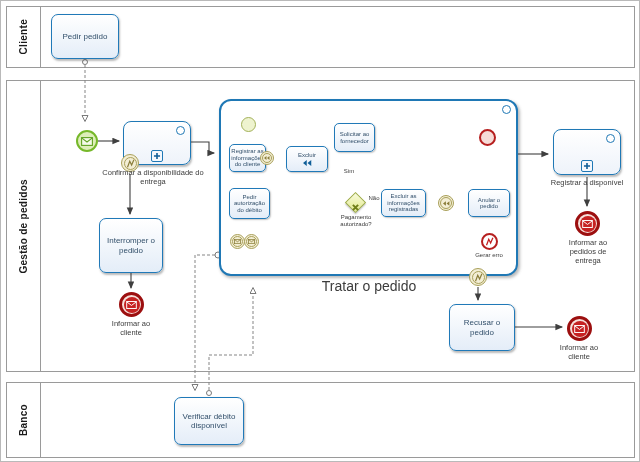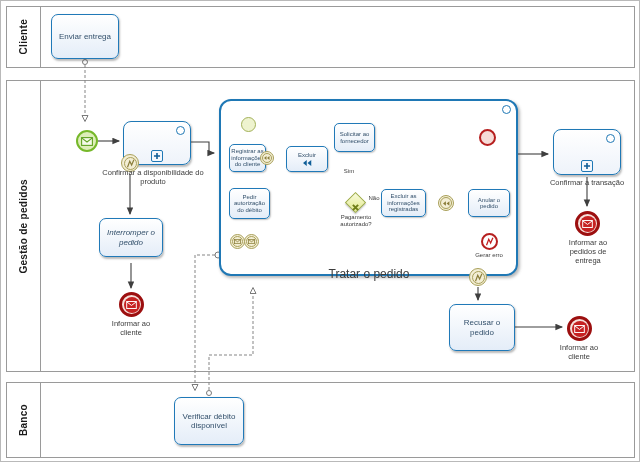--- a/index.html
+++ b/index.html
@@ -92,21 +92,21 @@
       <path d="M208,389 V354 H252 V287" marker-end="url(#mO)"></path>
     </g>
     <g fill="#ffffff" stroke="#7a7a7a" stroke-width="1">
       <circle cx="84" cy="61" r="2.5"></circle>
       <circle cx="217" cy="254" r="3"></circle>
       <circle cx="208" cy="392" r="2.5"></circle>
     </g>
   </svg>
 
   <div class="task" style="left:50px;top:13px;width:68px;height:45px;">
-    <span>Enviar entrega</span>
+    <span>Pedir pedido</span>
   </div>
 
   <div class="evt" style="left:75px;top:129px;width:22px;height:22px;border:2px solid var(--start_green);background:var(--start_green_fill);">
     <span style="display:flex;">
       <svg width="12" height="9" viewBox="0 0 12 9">
           <rect x="0.6" y="0.6" width="10.8" height="7.8" fill="#f4fae8" stroke="#61a322" stroke-width="1.1"></rect>
           <path d="M0.6,0.9 L6,5 L11.4,0.9" fill="none" stroke="#61a322" stroke-width="1.1"></path>
         </svg>
     </span>
   </div>
@@ -122,42 +122,42 @@
 
   <div class="evt" style="left:120px;top:153px;width:18px;height:18px;border:1.4px solid var(--khaki);background:var(--khaki_fill);">
     <div class="evt-inner-ring" style="width:13px;height:13px;border:1px solid var(--khaki);">
       <span style="display:flex;">
         <svg width="9" height="9" viewBox="0 0 12 12">
             <polyline points="2,11 5,3 7.5,8 10.5,1" fill="none" stroke="#8a7d3a" stroke-width="1.6"></polyline>
           </svg>
       </span>
     </div>
   </div>
-  <div class="lbl" style="left:90px;top:167px;width:124px;">Confirmar a disponibilidade do produto</div>
-
-  <div class="task" style="left:98px;top:217px;width:64px;height:39px;font-style:italic;">
+  <div class="lbl" style="left:90px;top:167px;width:124px;">Confirmar a disponibilidade do entrega</div>
+
+  <div class="task" style="left:98px;top:217px;width:64px;height:55px;">
     <span>Interromper o pedido</span>
   </div>
 
   <div class="evt" style="left:118px;top:291px;width:25px;height:25px;border:3px solid var(--red_dark);background:#f6e0da;">
     <div class="evt-inner-ring" style="width:16px;height:16px;background:#c62222;">
       <span style="display:flex;">
         <svg width="11" height="8" viewBox="0 0 12 9">
             <rect x="0.6" y="0.6" width="10.8" height="7.8" fill="#c62222" stroke="#ffffff" stroke-width="1.1"></rect>
             <path d="M0.6,0.9 L6,5 L11.4,0.9" fill="none" stroke="#ffffff" stroke-width="1.1"></path>
           </svg>
       </span>
     </div>
   </div>
   <div class="lbl" style="left:108px;top:318px;width:44px;">Informar ao cliente</div>
 
   <div class="expanded" style="left:218px;top:98px;width:299px;height:177px;">
     <div class="corner-circle"></div>
   </div>
-  <div class="lbl" style="left:318px;top:266px;width:100px;font-size:12px;">Tratar o pedido</div>
+  <div class="lbl" style="left:318px;top:277px;width:100px;font-size:14px;">Tratar o pedido</div>
 
   <div class="evt" style="left:240px;top:116px;width:15px;height:15px;border:1.5px solid #a3b159;background:#eef3cf;"></div>
 
   <div class="task task-sm" style="left:228px;top:143px;width:37px;height:28px;">
     <span>Registrar as informações do cliente</span>
   </div>
 
   <div class="evt" style="left:259px;top:150px;width:14px;height:14px;border:1.3px solid var(--khaki);background:var(--khaki_fill);">
     <div class="evt-inner-ring" style="width:10px;height:10px;border:1px solid var(--khaki);">
       <span style="display:flex;">
@@ -256,21 +256,21 @@
   </div>
 
   <div class="subproc" style="left:552px;top:128px;width:68px;height:46px;">
     <div class="corner-circle"></div>
     <div class="plus-box">
       <svg width="8" height="8" viewBox="0 0 10 10">
           <path d="M5,1.2 V8.8 M1.2,5 H8.8" stroke="#0f5e98" stroke-width="2" fill="none"></path>
         </svg>
     </div>
   </div>
-  <div class="lbl" style="left:540px;top:177px;width:92px;">Confirmar a transação</div>
+  <div class="lbl" style="left:540px;top:177px;width:92px;">Registrar a disponível</div>
 
   <div class="evt" style="left:574px;top:210px;width:25px;height:25px;border:3px solid var(--red_dark);background:#f6e0da;">
     <div class="evt-inner-ring" style="width:16px;height:16px;background:#c62222;">
       <span style="display:flex;">
         <svg width="11" height="8" viewBox="0 0 12 9">
             <rect x="0.6" y="0.6" width="10.8" height="7.8" fill="#c62222" stroke="#ffffff" stroke-width="1.1"></rect>
             <path d="M0.6,0.9 L6,5 L11.4,0.9" fill="none" stroke="#ffffff" stroke-width="1.1"></path>
           </svg>
       </span>
     </div>

